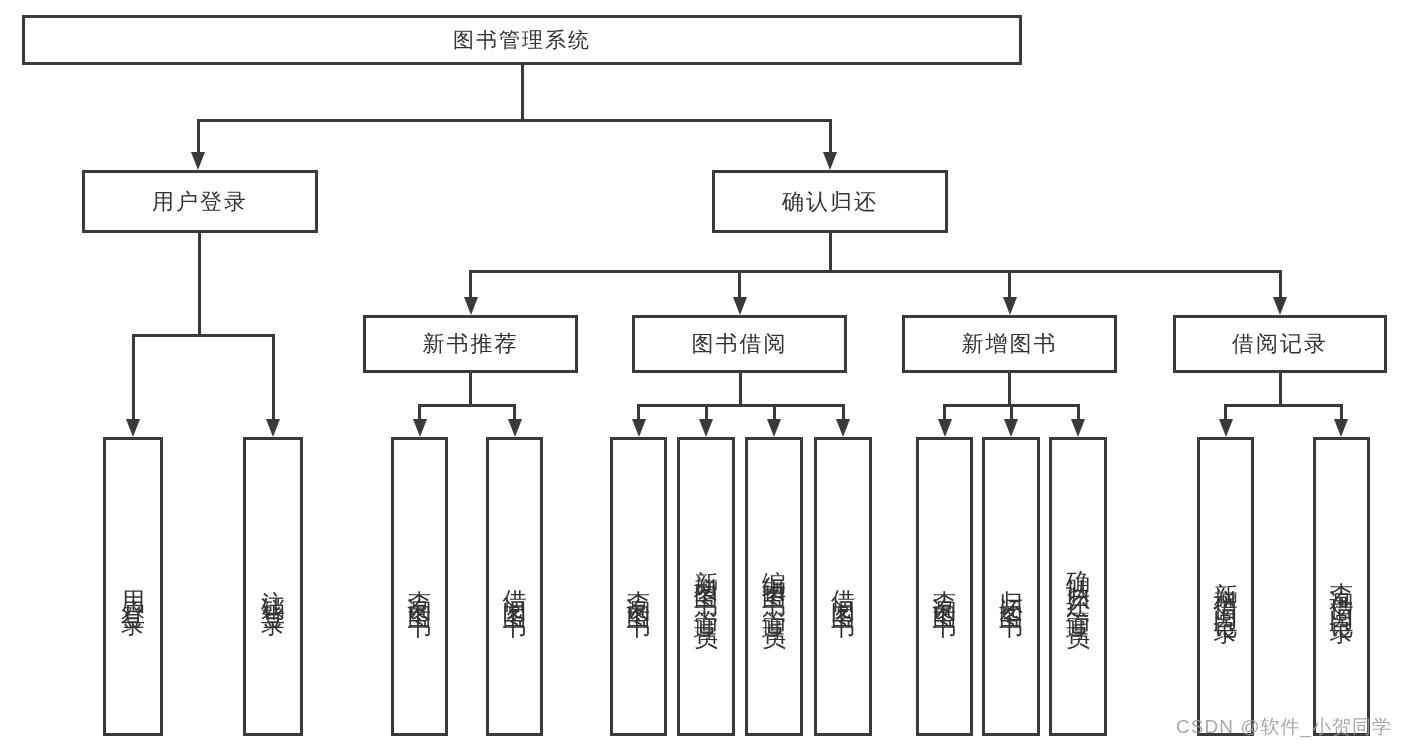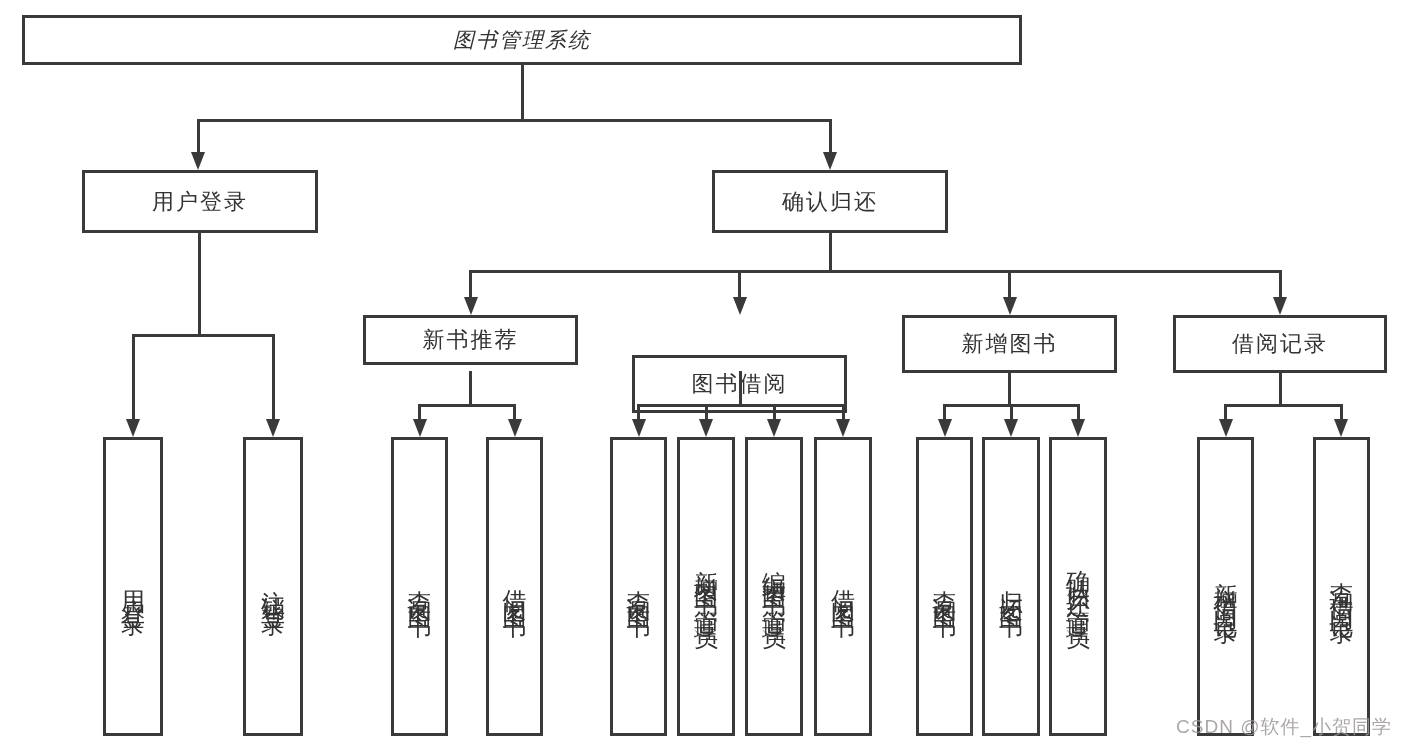--- a/index.html
+++ b/index.html
@@ -5,21 +5,21 @@
   html,body{margin:0;padding:0;background:#fff;}
   #stage{
     position:relative;width:1405px;height:747px;background:#ffffff;overflow:hidden;
     font-family:"Liberation Sans","DejaVu Sans",sans-serif;color:#333;
   }
   .box{
     position:absolute;background:#fff;border:3px solid #3a3a3a;box-sizing:border-box;
     display:flex;align-items:center;justify-content:center;
   }
   .hlabel{font-size:22px;letter-spacing:2px;color:#333;}
-  .root-label{font-size:21px;font-style:italic;}
+  .root-label{font-size:21px;}
   .vbox span{
     writing-mode:vertical-rl;text-orientation:mixed;
     font-size:24px;letter-spacing:8px;color:#333;line-height:1;
   }
   .hl{position:absolute;height:3px;background:#3a3a3a;}
   .vl{position:absolute;width:3px;background:#3a3a3a;}
   .ah{
     position:absolute;width:0;height:0;
     border-left:7px solid transparent;border-right:7px solid transparent;
     border-top:18px solid #3a3a3a;
@@ -38,24 +38,24 @@
     <span class="hlabel root-label">图书管理系统</span>
   </div>
 
   <div class="box" style="left:82px;top:170px;width:236px;height:63px;">
     <span class="hlabel">用户登录</span>
   </div>
   <div class="box" style="left:712px;top:170px;width:236px;height:63px;">
     <span class="hlabel">确认归还</span>
   </div>
 
-  <div class="box" style="left:363px;top:315px;width:215px;height:50px;">
+  <div class="box" style="left:363px;top:315px;width:215px;height:58px;">
     <span class="hlabel">新书推荐</span>
   </div>
-  <div class="box" style="left:632px;top:315px;width:215px;height:58px;margin-top:40px;">
+  <div class="box" style="left:632px;top:315px;width:215px;height:58px;">
     <span class="hlabel">图书借阅</span>
   </div>
   <div class="box" style="left:902px;top:315px;width:215px;height:58px;">
     <span class="hlabel">新增图书</span>
   </div>
   <div class="box" style="left:1173px;top:315px;width:214px;height:58px;">
     <span class="hlabel">借阅记录</span>
   </div>
 
   <div class="box vbox" style="left:103px;top:437px;width:60px;height:299px;">

